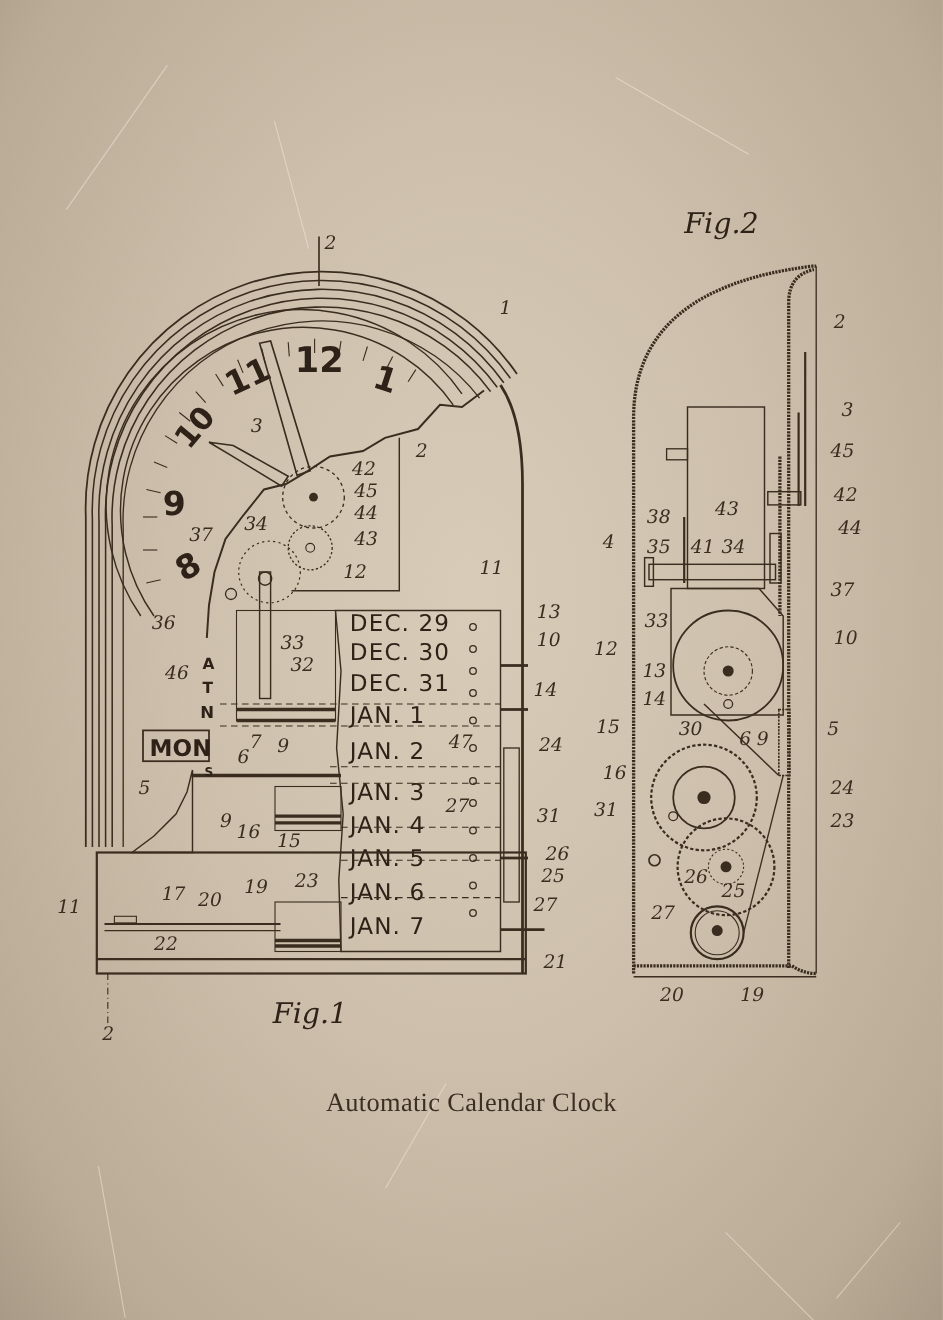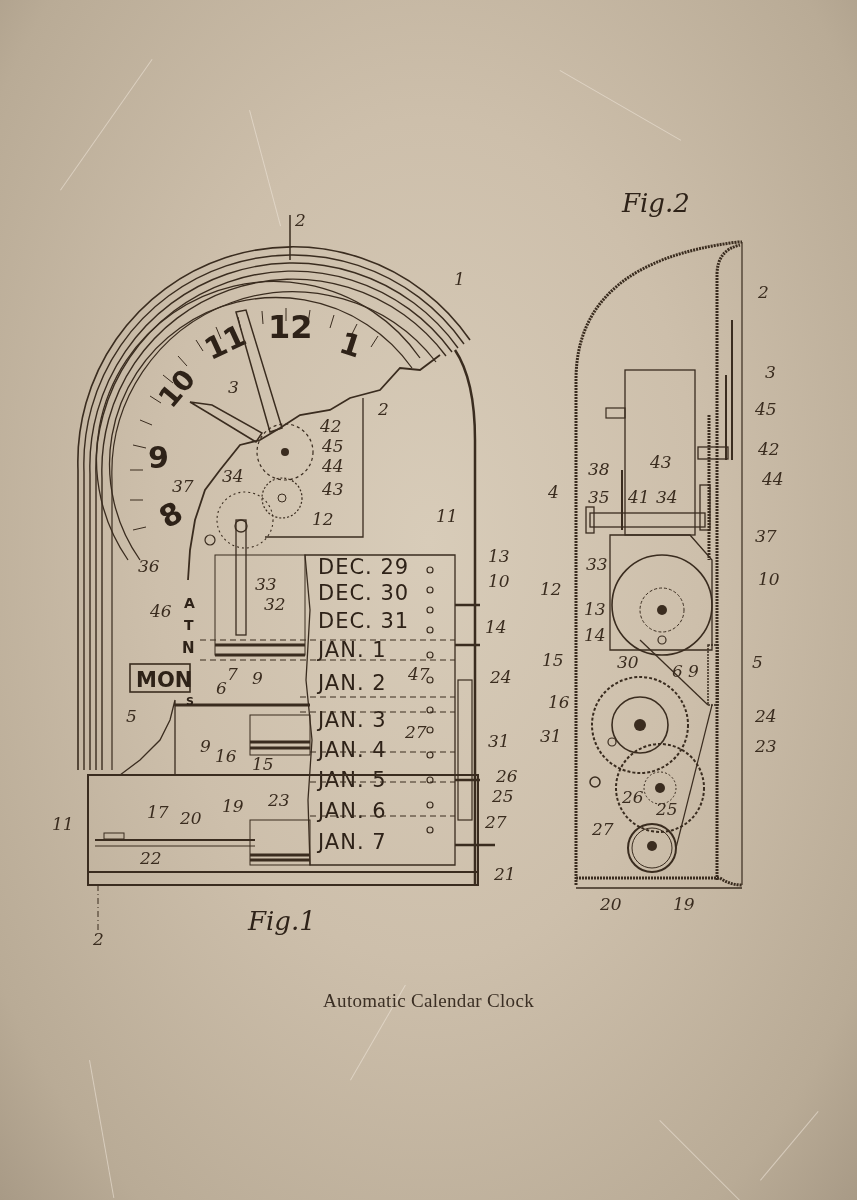--- a/index.html
+++ b/index.html
@@ -10,21 +10,21 @@
     font-family:"Liberation Serif", serif;}
   .poster{position:absolute;left:0;top:0;width:857px;height:1200px;}
   .scratch{position:absolute;height:1px;background:rgba(240,232,220,0.55);transform-origin:0 0;}
   svg{position:absolute;left:0;top:0;}
   .ink{stroke:#3a2c1f;fill:none;}
   .lbl{font-family:"DejaVu Serif", serif;font-style:italic;fill:#3a2c1f;font-size:17px;}
   .num{font-family:"DejaVu Sans", sans-serif;font-weight:bold;fill:#2e2218;}
   .cal{font-family:"DejaVu Sans", sans-serif;fill:#2e2218;font-size:21px;letter-spacing:1px;}
   .figlbl{font-family:"DejaVu Serif", serif;font-style:italic;fill:#2e2218;font-size:26px;}
   .caption{position:absolute;left:0;width:857px;top:990px;text-align:center;
-    font-family:"Liberation Serif", serif;font-size:19px;color:#3b2f24;letter-spacing:0.3px;}
+    font-family:"Liberation Serif", serif;font-size:24px;color:#3b2f24;letter-spacing:0.3px;}
 </style>
 </head>
 <body>
 
 <div class="poster">
   <div class="scratch" style="left:60px;top:190px;width:160px;transform:rotate(-55deg)"></div>
   <div class="scratch" style="left:250px;top:110px;width:120px;transform:rotate(75deg)"></div>
   <div class="scratch" style="left:560px;top:70px;width:140px;transform:rotate(30deg)"></div>
   <div class="scratch" style="left:90px;top:1060px;width:140px;transform:rotate(80deg)"></div>
   <div class="scratch" style="left:350px;top:1080px;width:110px;transform:rotate(-60deg)"></div>

